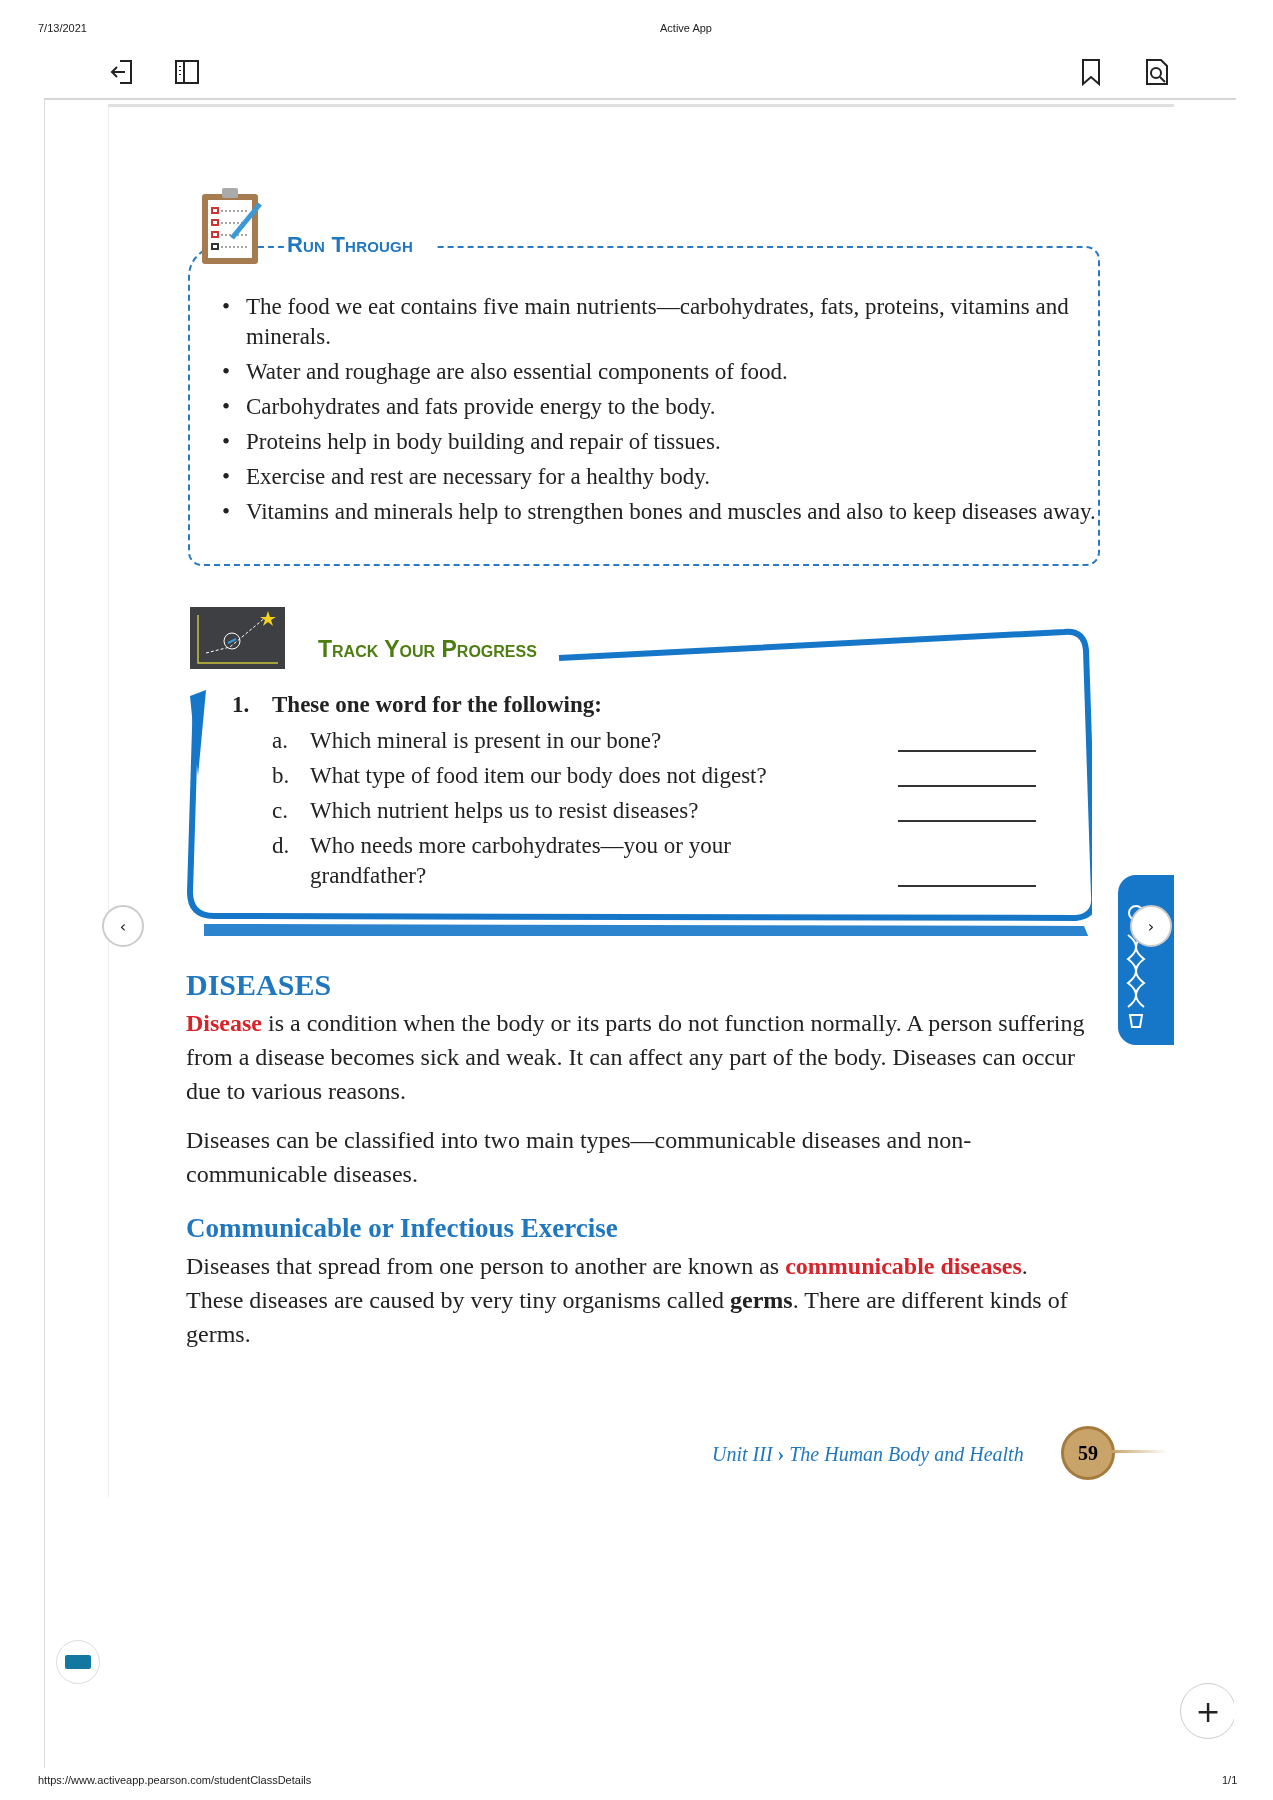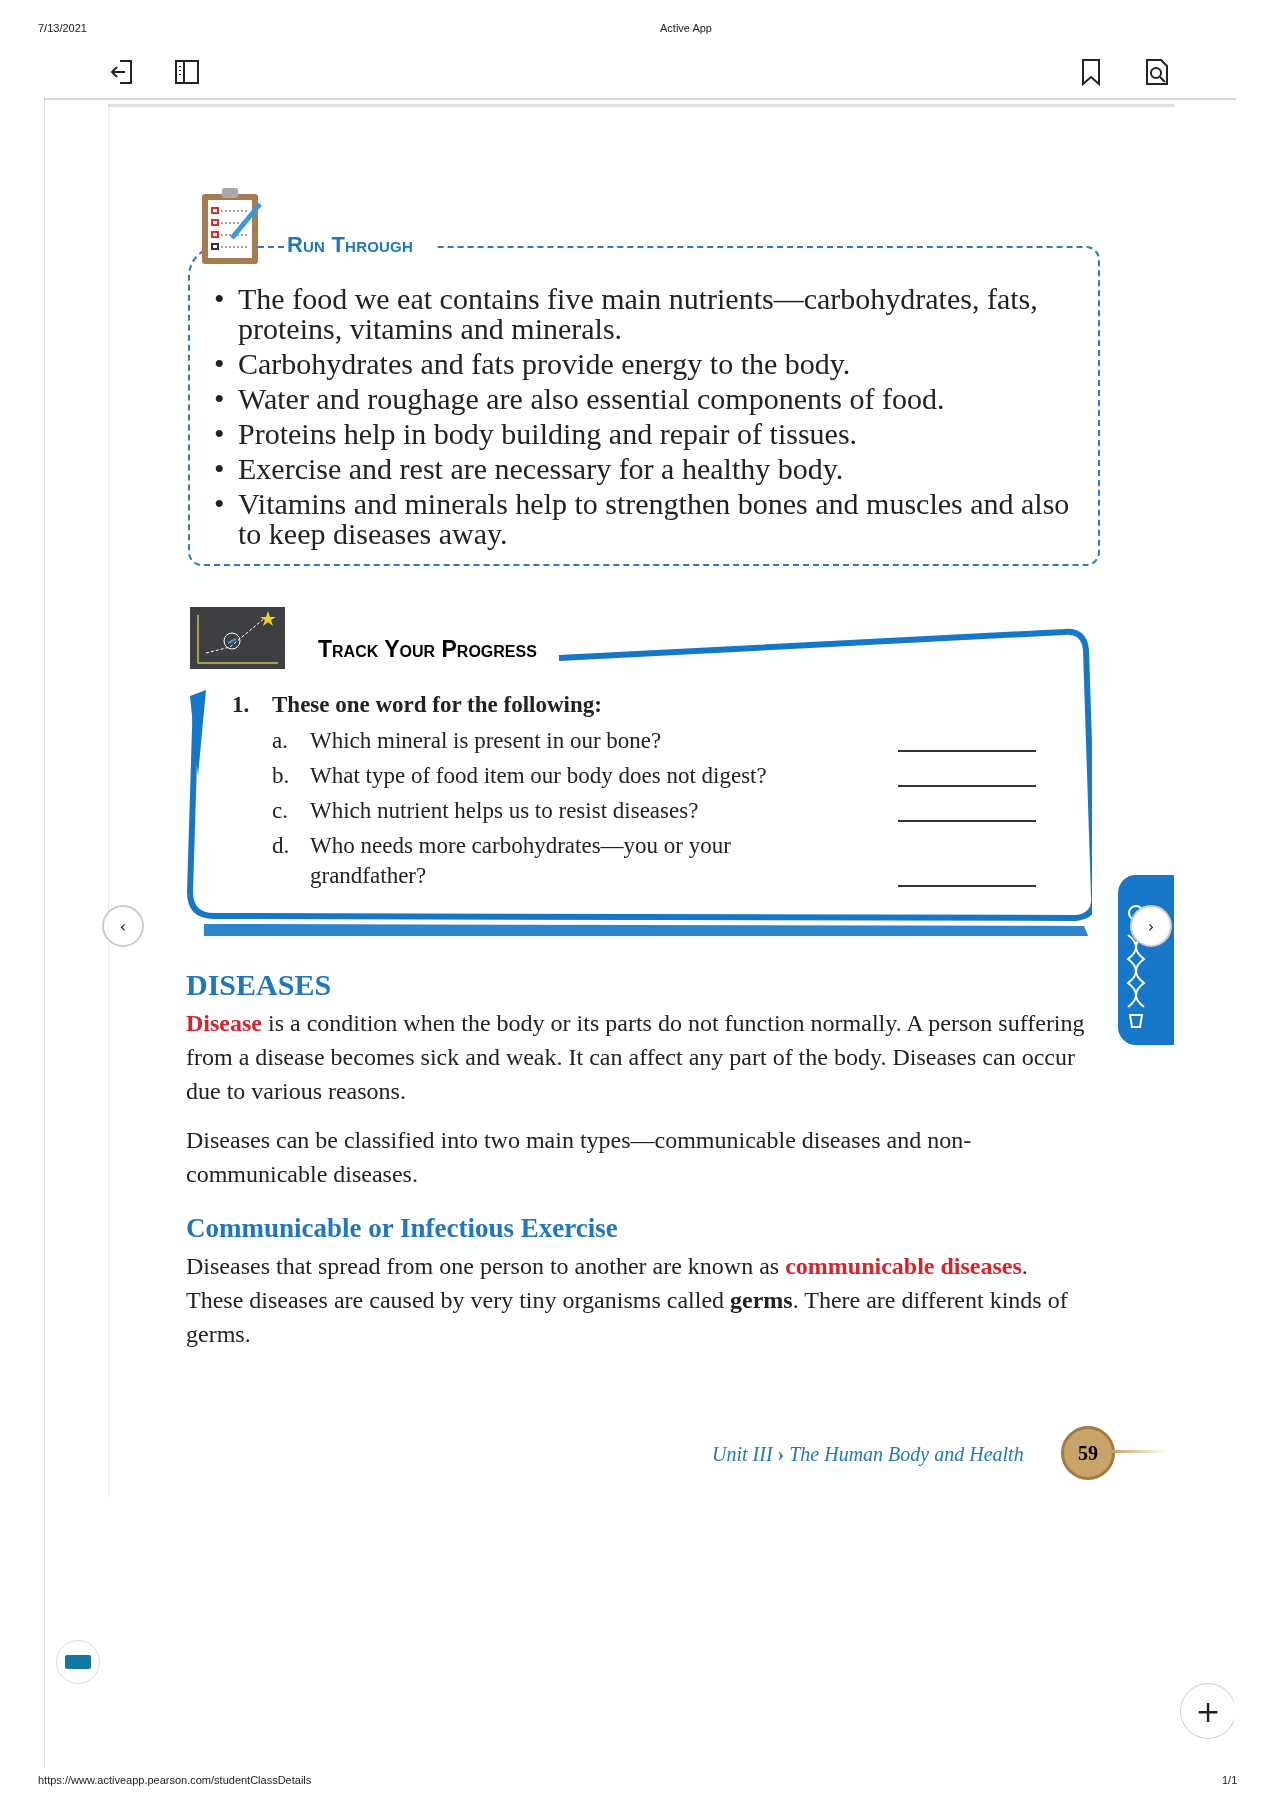--- a/index.html
+++ b/index.html
@@ -10,27 +10,27 @@
   .tb-icon{width:34px;height:34px;top:55px;display:flex;align-items:center;justify-content:center;cursor:pointer;}
   .frame-top{left:44px;top:98px;width:1192px;height:2px;background:#d6d6d6;}
   .frame-left{left:44px;top:100px;width:1px;height:1668px;background:#ddd;}
   .page-top{left:108px;top:104px;width:1066px;height:3px;background:#e0e0e0;}
   .page-left{left:108px;top:107px;width:1px;height:1390px;background:#ececec;}
 
   
   .rt-box{left:188px;top:246px;width:908px;height:316px;border:2px dashed #2a79c2;border-radius:14px;border-top-left-radius:30px;}
   .rt-title{left:287px;top:232px;font-family:"Liberation Sans",sans-serif;font-weight:bold;color:#1f77c0;font-size:22px;letter-spacing:0.2px;font-variant:small-caps;background:#fff;padding-right:24px;}
   .clipboard{left:200px;top:186px;width:62px;height:80px;}
-  .rt-list{left:206px;top:276px;width:880px;font-size:30px;line-height:30px;margin:8px;padding:0;list-style:none;}
+  .rt-list{left:206px;top:276px;width:880px;font-size:23px;line-height:30px;margin:16px;padding:0;list-style:none;}
   .rt-list li{position:relative;padding-left:24px;margin-bottom:5px;}
   .rt-list li::before{content:"•";position:absolute;left:0;top:0;}
 
   
   .tp-icon{left:190px;top:607px;width:95px;height:62px;}
-  .tp-title{left:318px;top:636px;font-family:"Liberation Sans",sans-serif;font-weight:bold;color:#000000;font-size:23px;font-variant:small-caps;}
+  .tp-title{left:318px;top:636px;font-family:"Liberation Sans",sans-serif;font-weight:bold;color:#4d7c0f;font-size:23px;font-variant:small-caps;}
   .tp-svg{left:184px;top:626px;width:908px;height:310px;}
   .tp-q{left:232px;top:692px;font-size:23px;font-weight:bold;}
   .tp-q .num{display:inline-block;width:40px;}
   .tp-items{left:272px;top:726px;width:770px;font-size:23px;line-height:30px;}
   .tp-item{position:relative;height:35px;}
   .tp-item .lbl{position:absolute;left:0;width:36px;}
   .tp-item .txt{position:absolute;left:38px;}
   .tp-item .blank{position:absolute;left:626px;top:24px;width:138px;height:0;border-top:2px solid #333;}
 
   
@@ -101,22 +101,22 @@
     </g>
   <rect x="12" y="58" width="6" height="5" fill="none" stroke="#333" stroke-width="2"></rect>
   <g stroke="#888" stroke-width="1.5" stroke-dasharray="2 2">
       <path d="M21 25h26M21 37h26M21 49h26M21 61h26"></path>
     </g>
   <path d="M32 52l28-34" stroke="#3a9ad9" stroke-width="5"></path>
 </svg>
 <div class="abs rt-title">Run Through</div>
 <ul class="abs rt-list">
   <li>The food we eat contains five main nutrients—carbohydrates, fats, proteins, vitamins and minerals.</li>
+  <li>Water and roughage are also essential components of food.</li>
   <li>Carbohydrates and fats provide energy to the body.</li>
-  <li>Water and roughage are also essential components of food.</li>
   <li>Proteins help in body building and repair of tissues.</li>
   <li>Exercise and rest are necessary for a healthy body.</li>
   <li>Vitamins and minerals help to strengthen bones and muscles and also to keep diseases away.</li>
 </ul>
 
 <svg class="abs tp-svg" viewBox="0 0 908 310">
   <path d="M375 32 L880 6 Q900 4 902 24 L910 270 Q912 290 892 292 L30 290 Q6 290 6 266 L12 70" fill="none" stroke="#1677c9" stroke-width="6"></path>
   <path d="M6 70 L22 64 L14 150 Z" fill="#1677c9"></path>
   <path d="M20 298 L900 300 L905 312 L20 312 Z" fill="#1677c9" opacity="0.9"></path>
 </svg>

